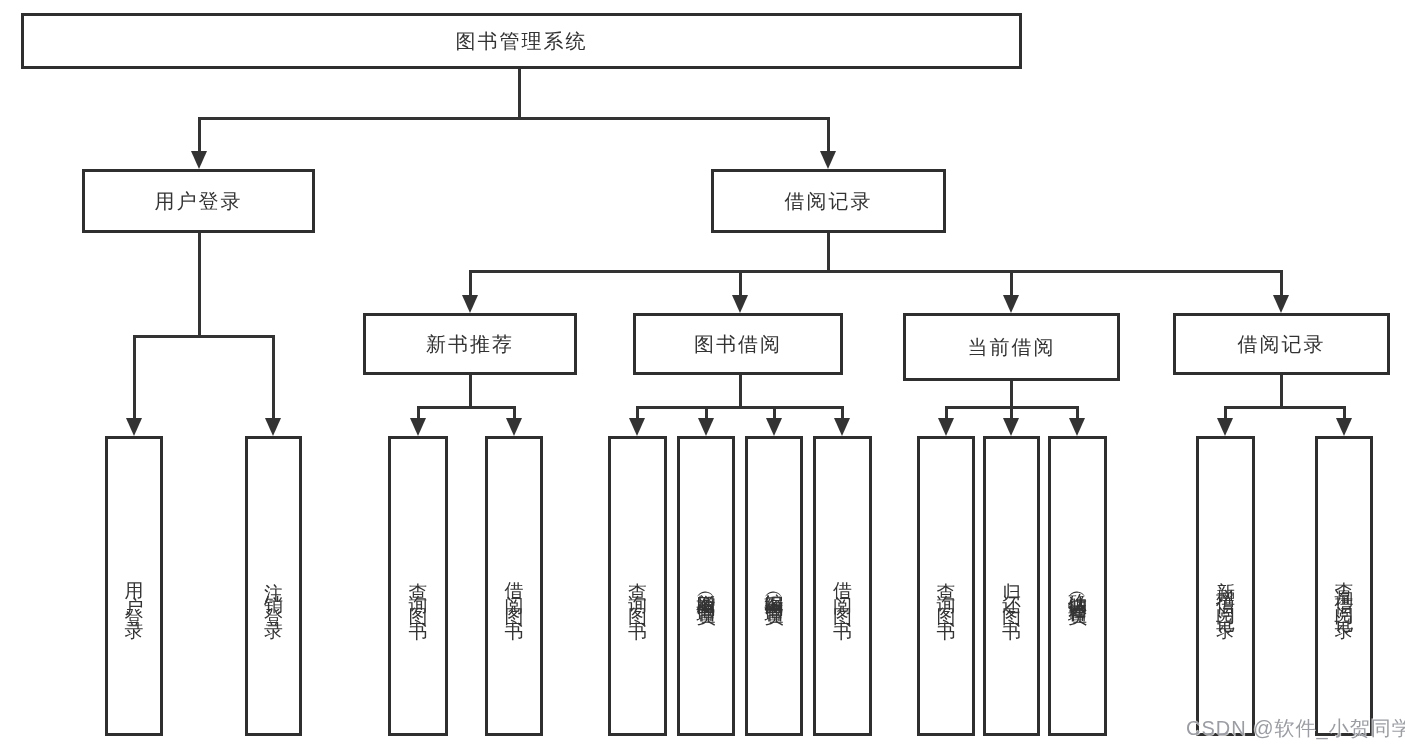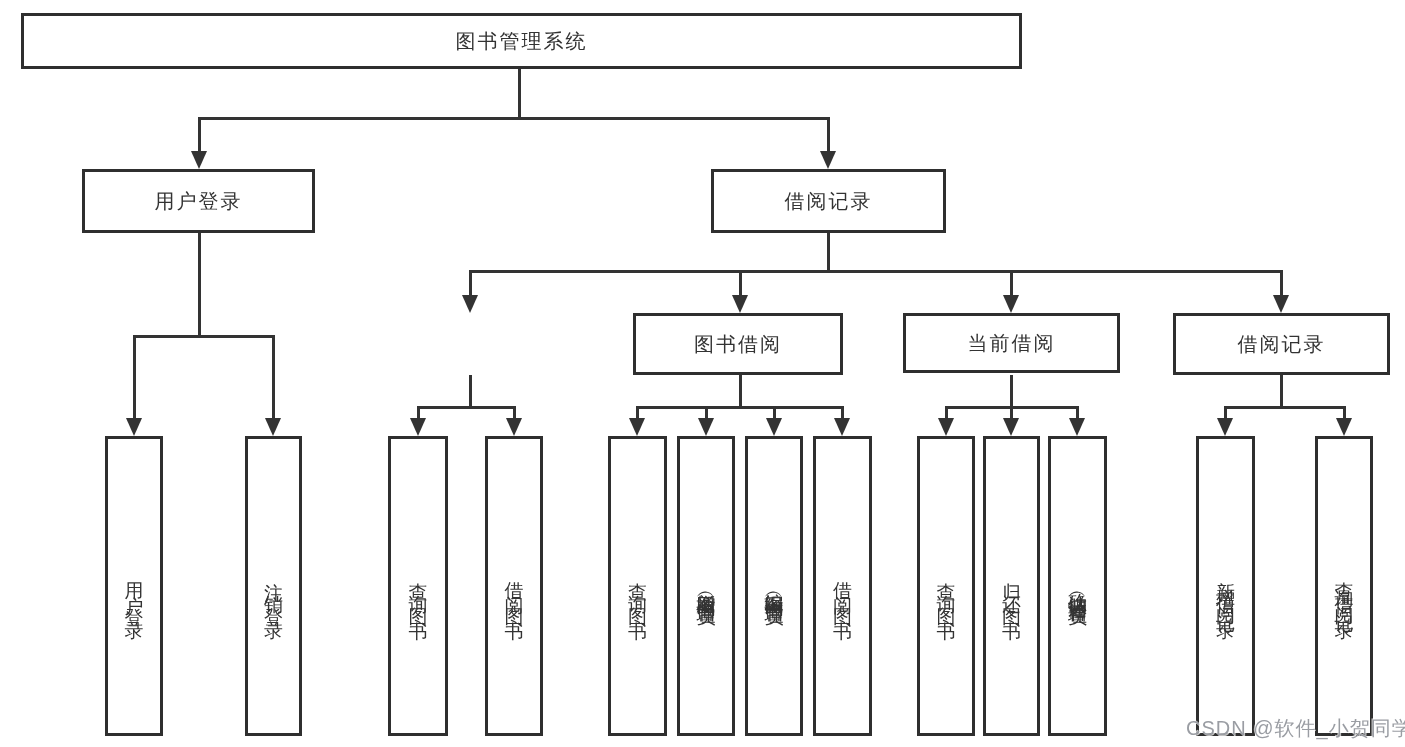--- a/index.html
+++ b/index.html
@@ -130,24 +130,27 @@
     <div class="arrow" style="left: 1336px; top: 418px;"></div>
     <div class="node horizontal" style="left: 21px; top: 13px; width: 1001px; height: 56px;">
       <span>图书管理系统</span>
     </div>
     <div class="node horizontal" style="left: 82px; top: 169px; width: 233px; height: 64px;">
       <span>用户登录</span>
     </div>
     <div class="node horizontal" style="left: 711px; top: 169px; width: 235px; height: 64px;">
       <span>借阅记录</span>
     </div>
+    <div class="node horizontal" style="left: 363px; top: 313px; width: 214px; height: 62px;">
+      <span>新书推荐</span>
+    </div>
     <div class="node horizontal" style="left: 633px; top: 313px; width: 210px; height: 62px;">
       <span>图书借阅</span>
     </div>
-    <div class="node horizontal" style="left: 903px; top: 313px; width: 217px; height: 60px;">
+    <div class="node horizontal" style="left: 903px; top: 313px; width: 217px; height: 68px;">
       <span>当前借阅</span>
     </div>
     <div class="node horizontal" style="left: 1173px; top: 313px; width: 217px; height: 62px;">
       <span>借阅记录</span>
     </div>
     <div class="node vertical v-short" style="left: 105px; top: 436px; width: 58px; height: 300px;">
       <span>用户登录</span>
     </div>
     <div class="node vertical v-short" style="left: 245px; top: 436px; width: 57px; height: 300px;">
       <span>注销登录</span>

